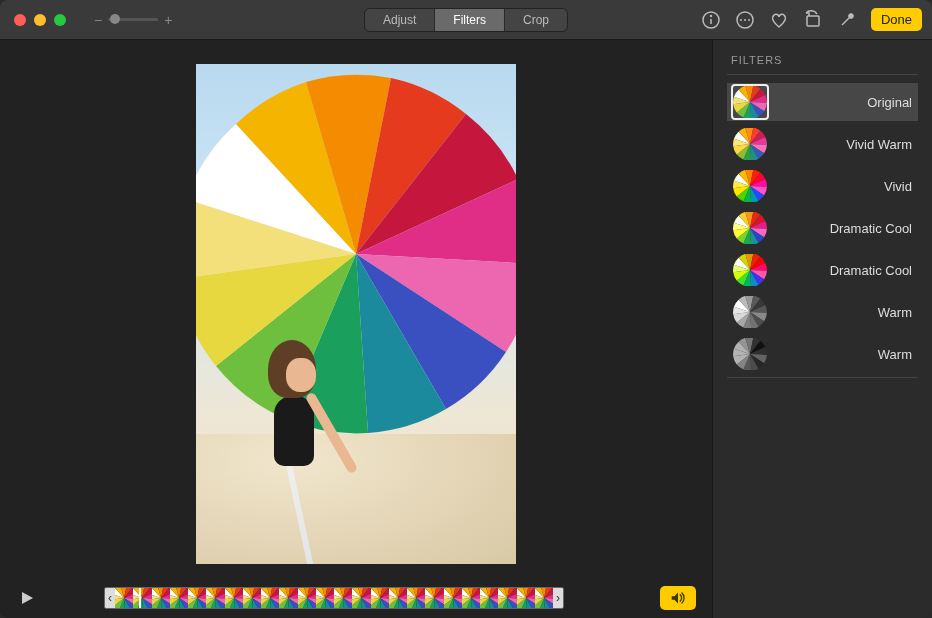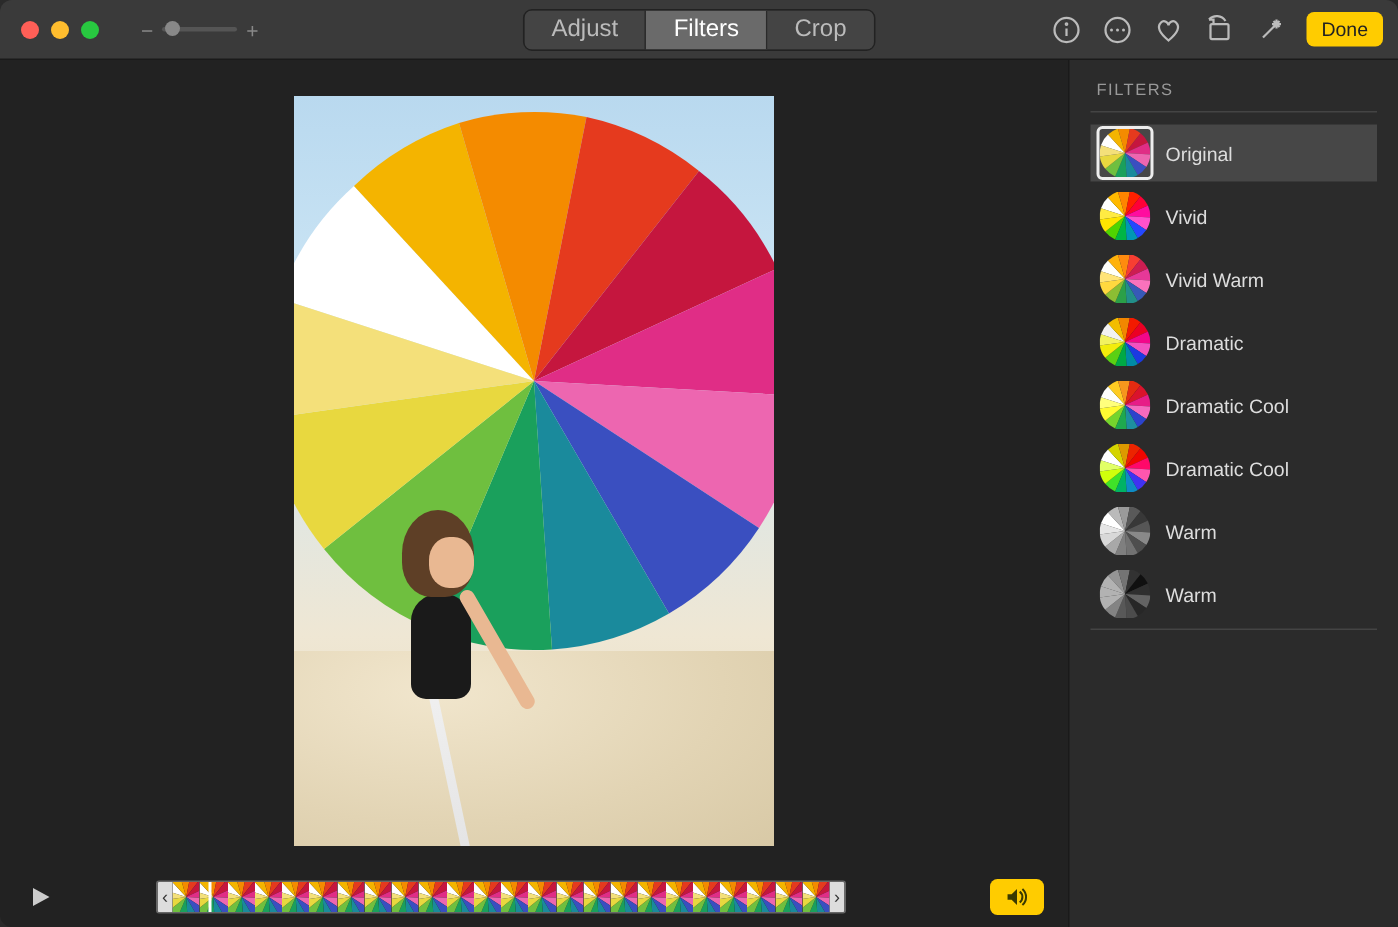--- a/index.html
+++ b/index.html
@@ -65,21 +65,21 @@
       transform: translateX(-50%);
       display: flex;
       background: #2d2d2d;
       border-radius: 6px;
       overflow: hidden;
       border: 1px solid #222;
     }
     .seg-btn {
       padding: 4px 18px;
       color: #bbb;
-      font-size: 16px;
+      font-size: 12px;
       cursor: pointer;
       background: #444;
       border-right: 1px solid #2a2a2a;
     }
     .seg-btn:last-child { border-right: none; }
     .seg-btn.active {
       background: #6a6a6a;
       color: #fff;
     }
     .right-tools {
@@ -260,20 +260,21 @@
       margin: 4px 0 8px 0;
     }
     .filter-item {
       display:flex;
       align-items:center;
       gap: 10px;
       padding: 3px 6px;
       border-radius: 0;
       cursor:pointer;
       margin-bottom: 4px;
+      justify-content: space-between;
     }
     .filter-item.selected {
       background: #474747;
     }
     .filter-thumb {
       width: 34px; height: 32px;
       border-radius: 2px;
       position:relative;
       overflow:hidden;
       flex-shrink:0;
@@ -541,36 +542,30 @@
     <div class="sidebar-title">FILTERS</div>
     <hr>
     <div id="filter-list">
         <div class="filter-item selected">
           <div class="filter-thumb "><svg viewBox="0 0 360 360" preserveAspectRatio="xMidYMid slice" style="width:100%;height:100%">
               <use href="#umbrella-art"></use>
             </svg></div>
           <div class="filter-label">Original</div>
         </div>
         <div class="filter-item">
+          <div class="filter-thumb thumb-warm"><svg viewBox="0 0 360 360" preserveAspectRatio="xMidYMid slice" style="width:100%;height:100%">
+              <use href="#umbrella-art"></use>
+            </svg></div>
+          <div class="filter-label">Vivid Warm</div>
+        </div>
+        <div class="filter-item">
           <div class="filter-thumb thumb-vivid"><svg viewBox="0 0 360 360" preserveAspectRatio="xMidYMid slice" style="width:100%;height:100%">
               <use href="#umbrella-art"></use>
             </svg></div>
           <div class="filter-label">Vivid</div>
-        </div>
-        <div class="filter-item">
-          <div class="filter-thumb thumb-warm"><svg viewBox="0 0 360 360" preserveAspectRatio="xMidYMid slice" style="width:100%;height:100%">
-              <use href="#umbrella-art"></use>
-            </svg></div>
-          <div class="filter-label">Vivid Warm</div>
-        </div>
-        <div class="filter-item">
-          <div class="filter-thumb thumb-dram"><svg viewBox="0 0 360 360" preserveAspectRatio="xMidYMid slice" style="width:100%;height:100%">
-              <use href="#umbrella-art"></use>
-            </svg></div>
-          <div class="filter-label">Dramatic</div>
         </div>
         <div class="filter-item">
           <div class="filter-thumb thumb-dramw"><svg viewBox="0 0 360 360" preserveAspectRatio="xMidYMid slice" style="width:100%;height:100%">
               <use href="#umbrella-art"></use>
             </svg></div>
           <div class="filter-label">Dramatic Cool</div>
         </div>
         <div class="filter-item">
           <div class="filter-thumb thumb-dramc"><svg viewBox="0 0 360 360" preserveAspectRatio="xMidYMid slice" style="width:100%;height:100%">
               <use href="#umbrella-art"></use>

